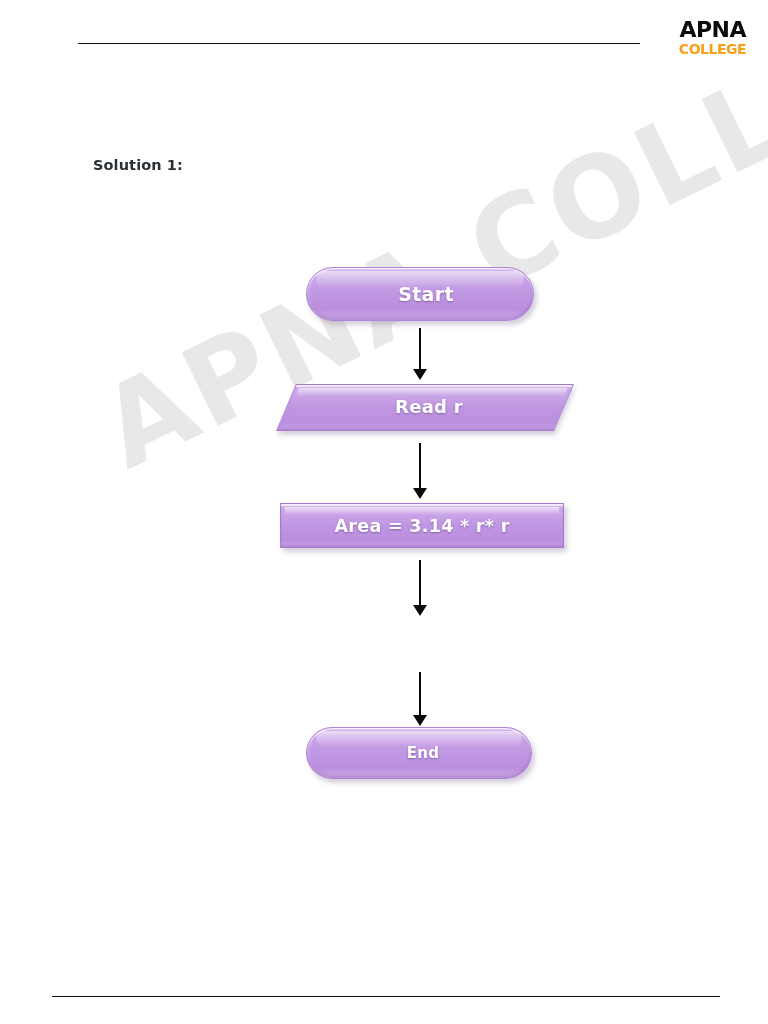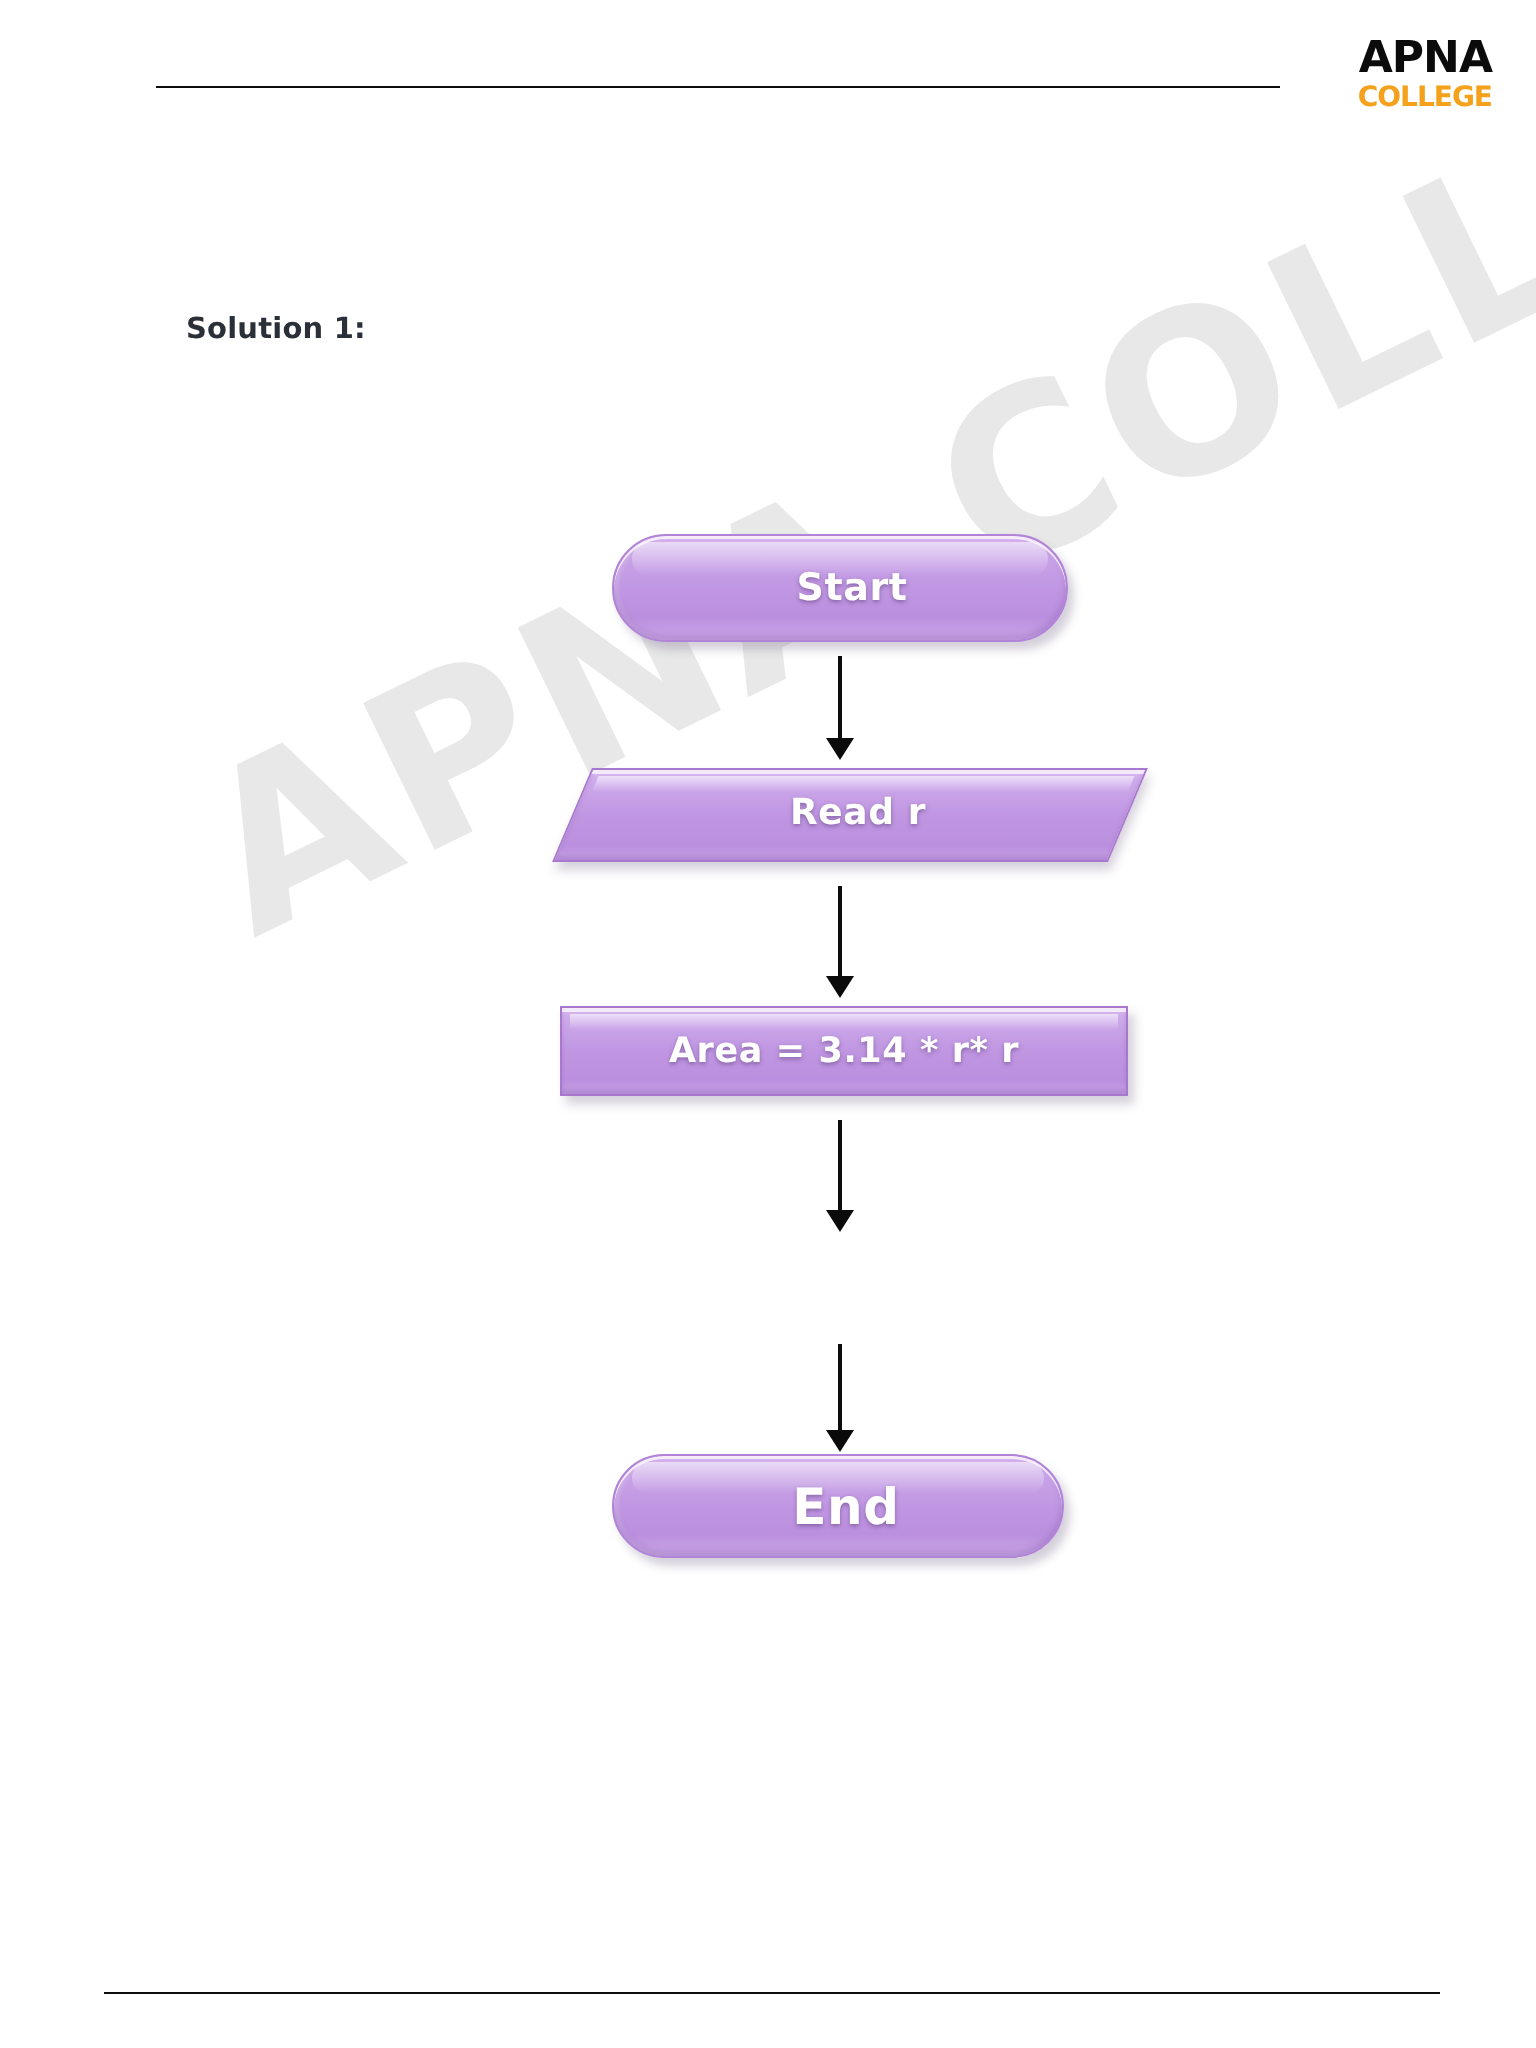--- a/index.html
+++ b/index.html
@@ -309,20 +309,20 @@
       <div class="head" style="top:45px;"></div>
     </div>
 
 
     <div class="connector" style="left:369px; top:672px; height:56px;">
       <div class="stem" style="height:44px;"></div>
       <div class="head" style="top:43px;"></div>
     </div>
 
     <div class="node pill" style="left:262px; top:727px; width:226px; height:52px;">
-      <span class="node-label" style="font-size:25px; margin-left:8px;">End</span>
+      <span class="node-label" style="font-size:15px; margin-left:8px;">End</span>
     </div>
 
   </div>
 
   <div class="footer-rule"></div>
 
 </div>
 
 </body></html>

